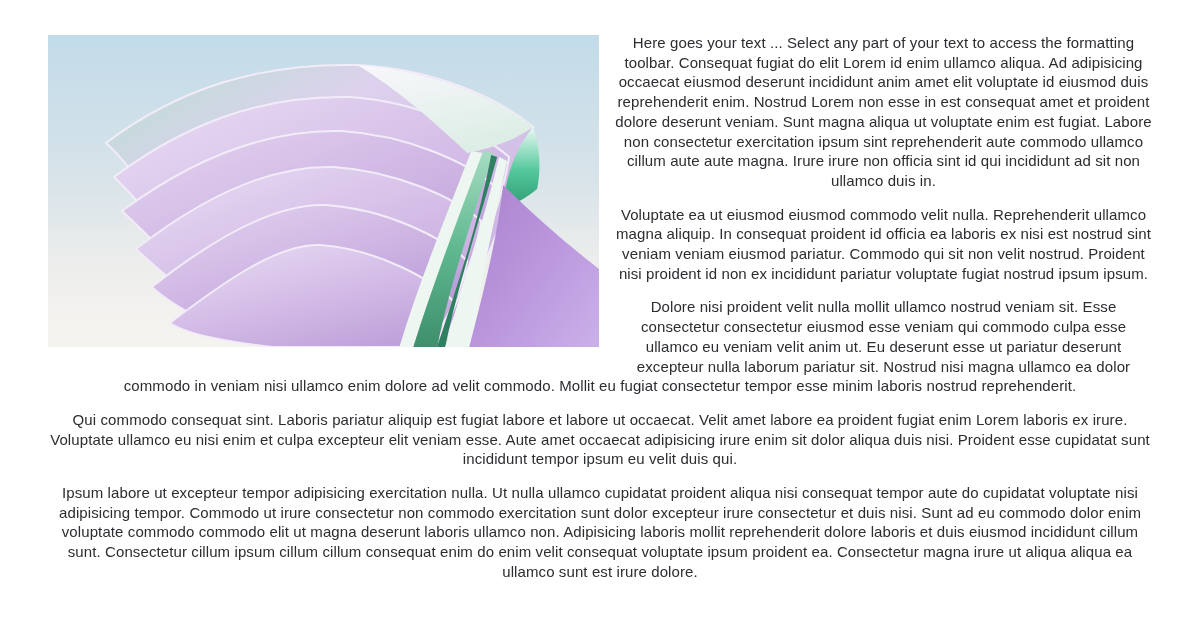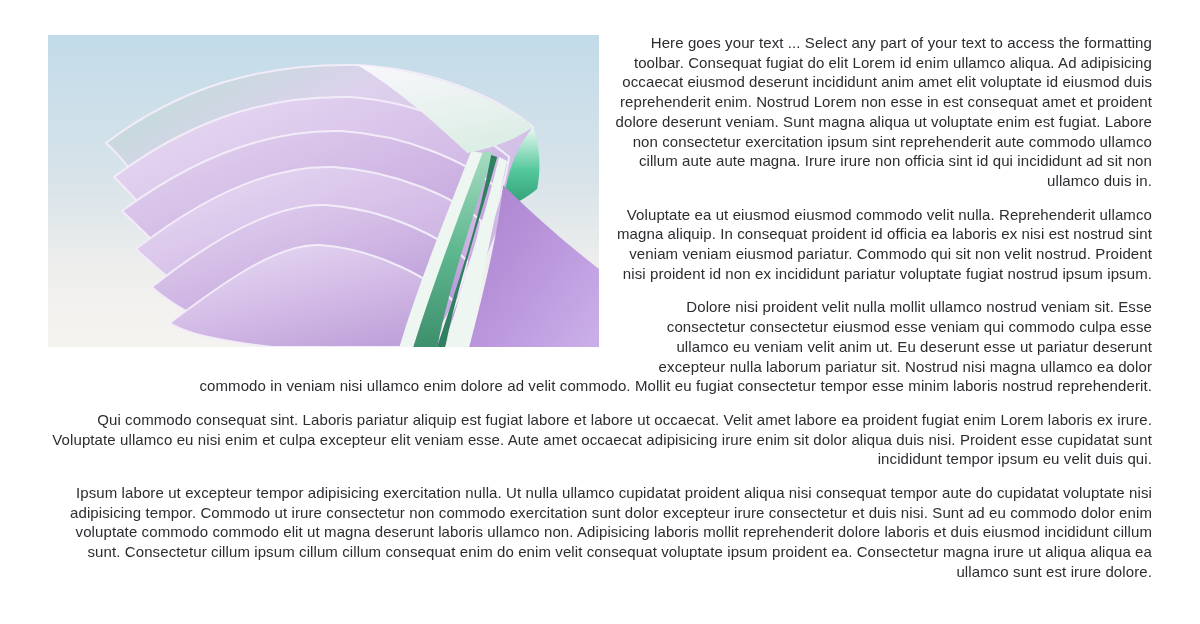--- a/index.html
+++ b/index.html
@@ -12,21 +12,21 @@
     width: 1200px; height: 624px;
     padding: 33px 48px 0 48px;
     background: #ffffff;
   }
   .doc p {
     margin: 0 0 14px 0;
     font-size: 15px;
     line-height: 19.7px;
     letter-spacing: 0.1px;
     color: #2b2d30;
-    text-align: right;
+    text-align: center;
   }
   figure.inline-image {
     float: left;
     width: 551px; height: 312px;
     margin: 2px 16px 12px 0;
     padding: 0;
     overflow: hidden;
   }
   figure.inline-image svg { display: block; width: 551px; height: 312px; }
 </style>

